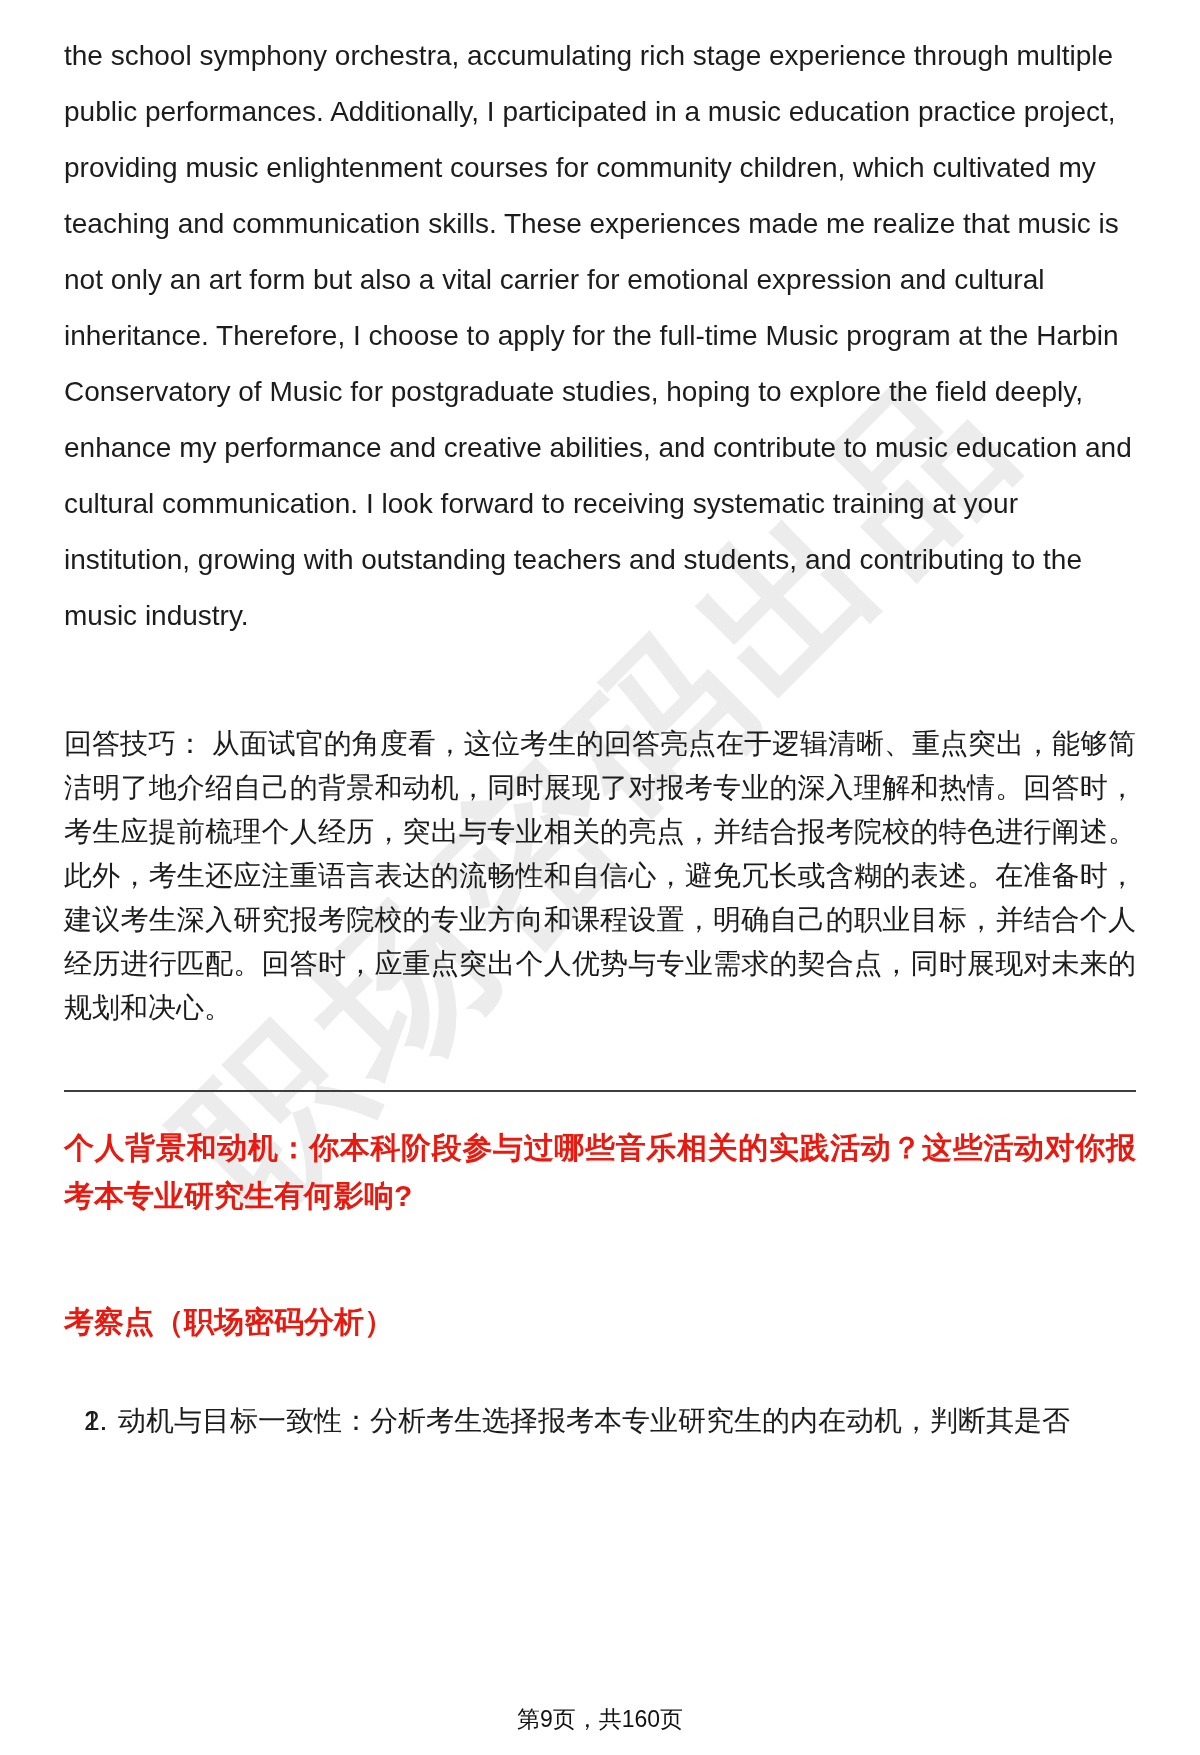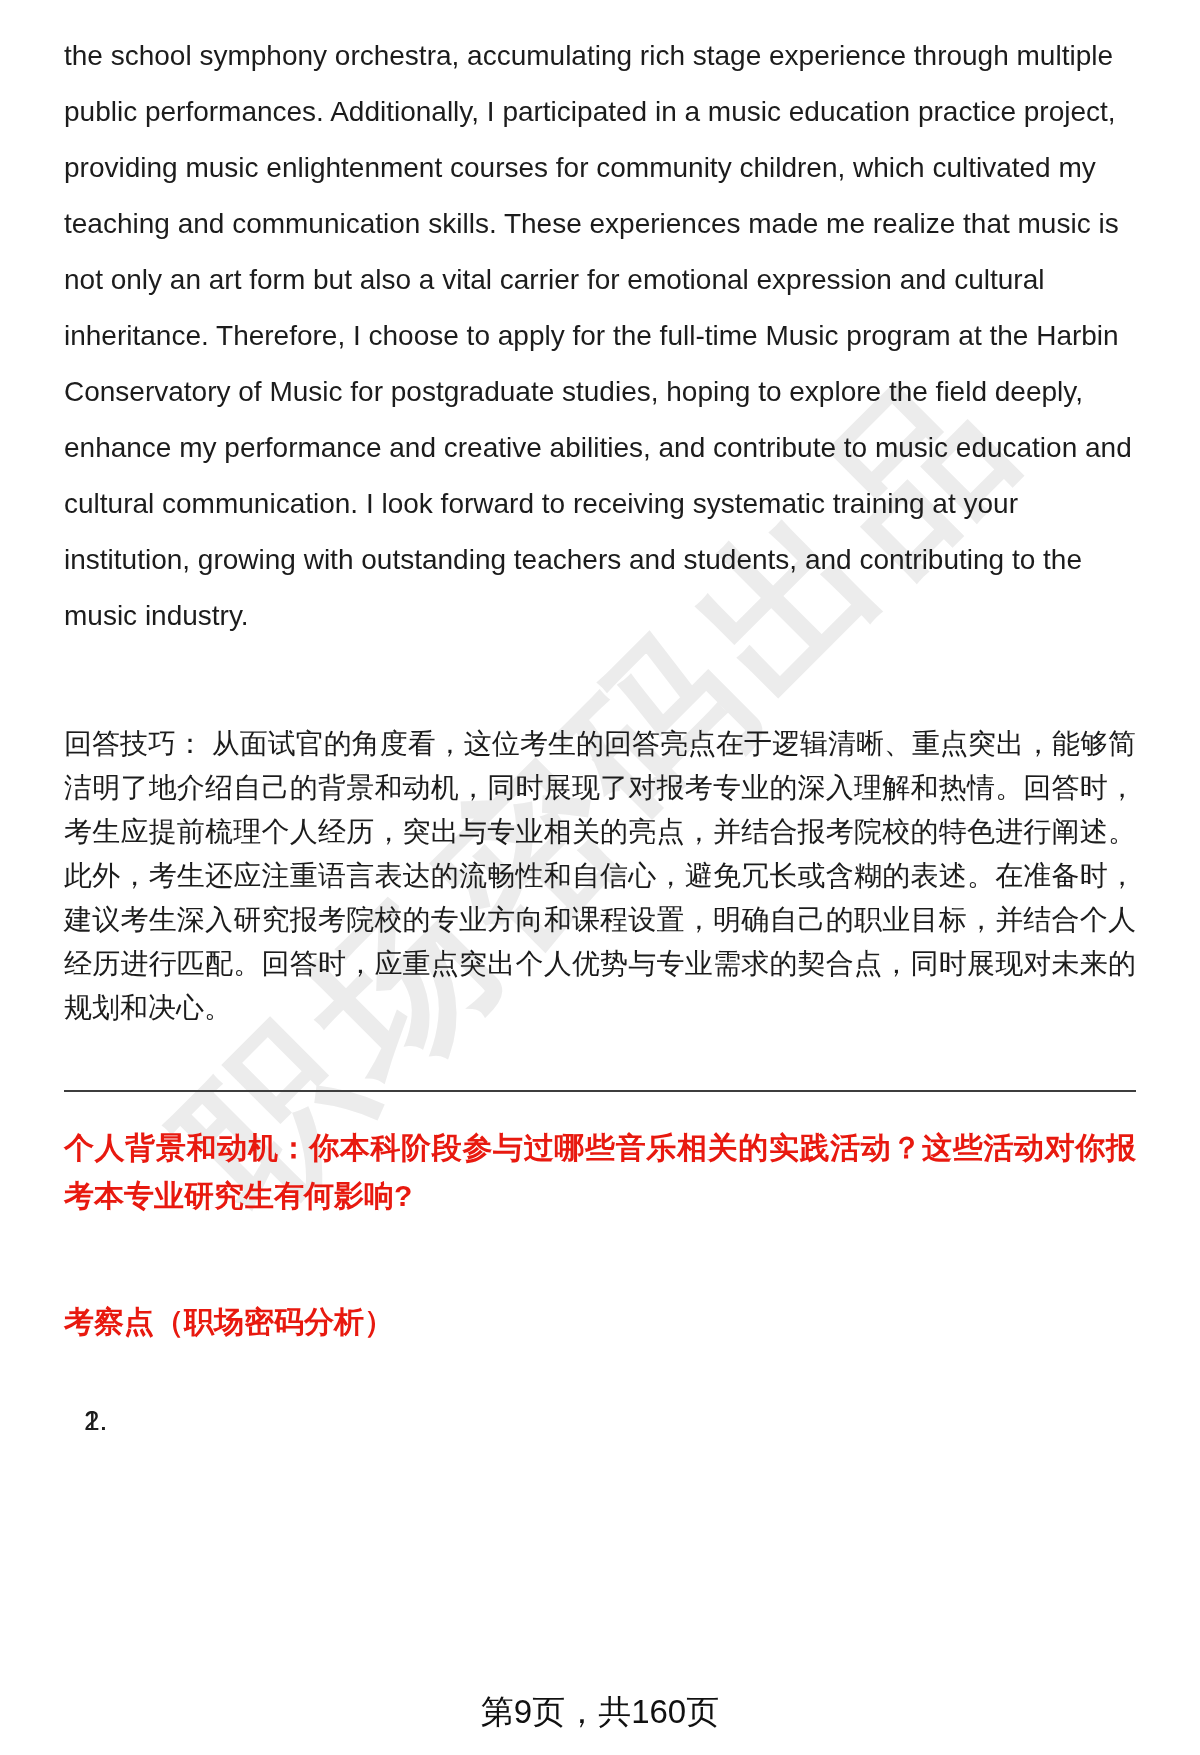--- a/index.html
+++ b/index.html
@@ -84,21 +84,21 @@
     position: absolute;
     left: 20px;
     top: 0;
   }
   .footer {
     position: absolute;
     left: 0;
     right: 0;
     bottom: 20px;
     text-align: center;
-    font-size: 33px;
+    font-size: 23px;
     color: #111111;
     z-index: 1;
   }
 </style>
 </head>
 <body>
 
 <div class="page">
 
   <div class="watermark">职场密码出品</div>
@@ -116,20 +116,21 @@
     <h3 class="exam-points red">考察点（职场密码分析）</h3>
 
     <div class="points-list">
 
       <div class="point">
         <span class="num">1.</span>
       </div>
 
       <div class="point">
         <span class="num">2.</span>
+        <span class="txt">动机与目标一致性：分析考生选择报考本专业研究生的内在动机，判断其是否</span>
       </div>
 
     </div>
 
   </div>
 
   <div class="footer">第9页，共160页</div>
 
 </div>
 

